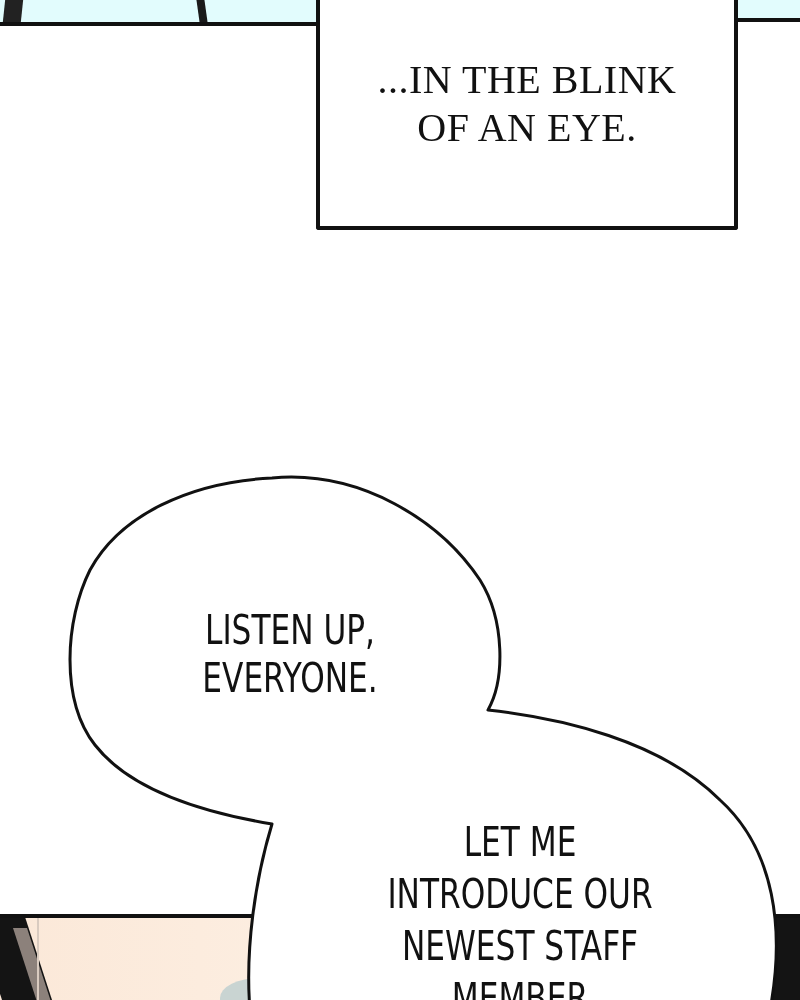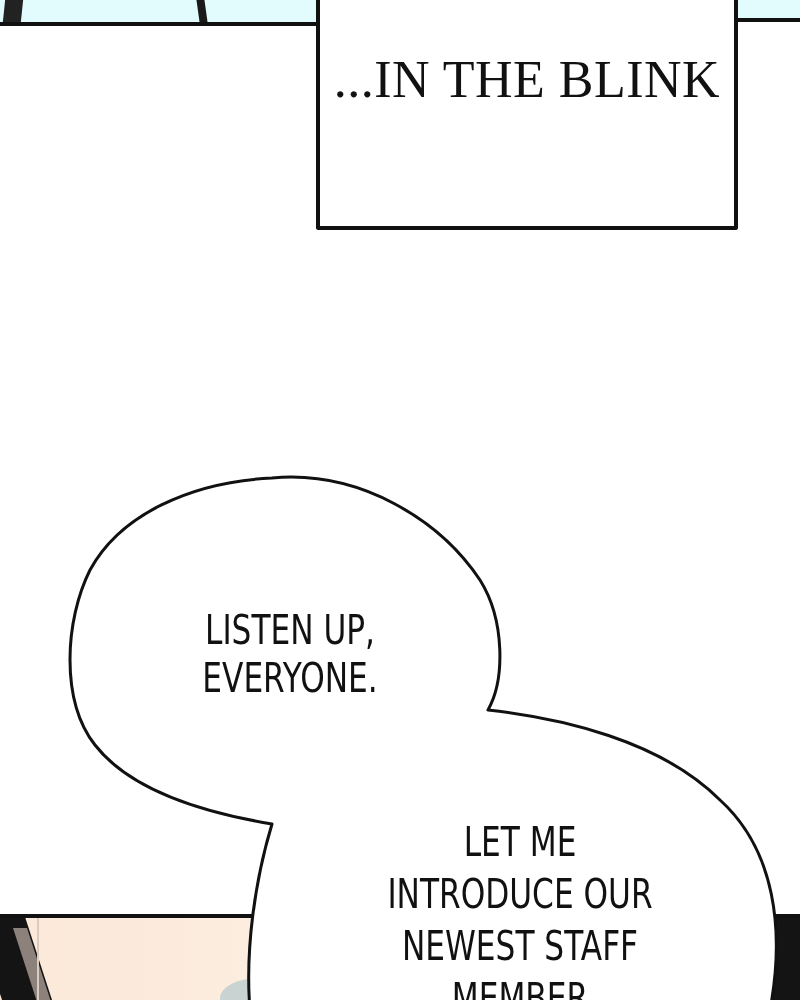--- a/index.html
+++ b/index.html
@@ -30,21 +30,21 @@
   .caption-box {
     position: absolute; left: 316px; top: -4px; width: 414px; height: 230px;
     border: 4px solid #111; border-top: none;
     background: #fff;
     border-radius: 0 0 3px 3px;
   }
   .caption-text {
     position: absolute; left: 0; right: 0; top: 60px;
     text-align: center;
     font-family: "Liberation Serif", serif;
-    font-size: 52px; line-height: 48px; color: #111;
+    font-size: 40px; line-height: 48px; color: #111;
     letter-spacing: 0.5px;
   }
   .bottom-panel {
     left: 0; top: 914px; width: 800px; height: 86px;
     background: linear-gradient(90deg, #fbe8d8 0%, #fdf0e4 50%, #fff5ec 100%);
     border-top: 4px solid #111;
   }
   .bottom-panel .hair-left {
     position: absolute; left: -10px; top: 0; width: 50px; height: 90px;
     background: #141414; transform: skewX(18deg);
@@ -78,20 +78,21 @@
 
 <div class="panel top-left-panel">
   <div class="hair1"></div>
   <div class="edge"></div>
 </div>
 <div class="panel top-right-panel"></div>
 
 <div class="caption-box">
   <div class="caption-text">
     <div>...IN THE BLINK</div>
+    <div>OF AN EYE.</div>
   </div>
 </div>
 
 <div class="panel bottom-panel">
   <div class="hair-left"></div>
   <div class="hair-shade"></div>
   <div class="frame-line"></div>
   <div class="gray-shape"></div>
   <div class="right-dark"></div>
 </div>

